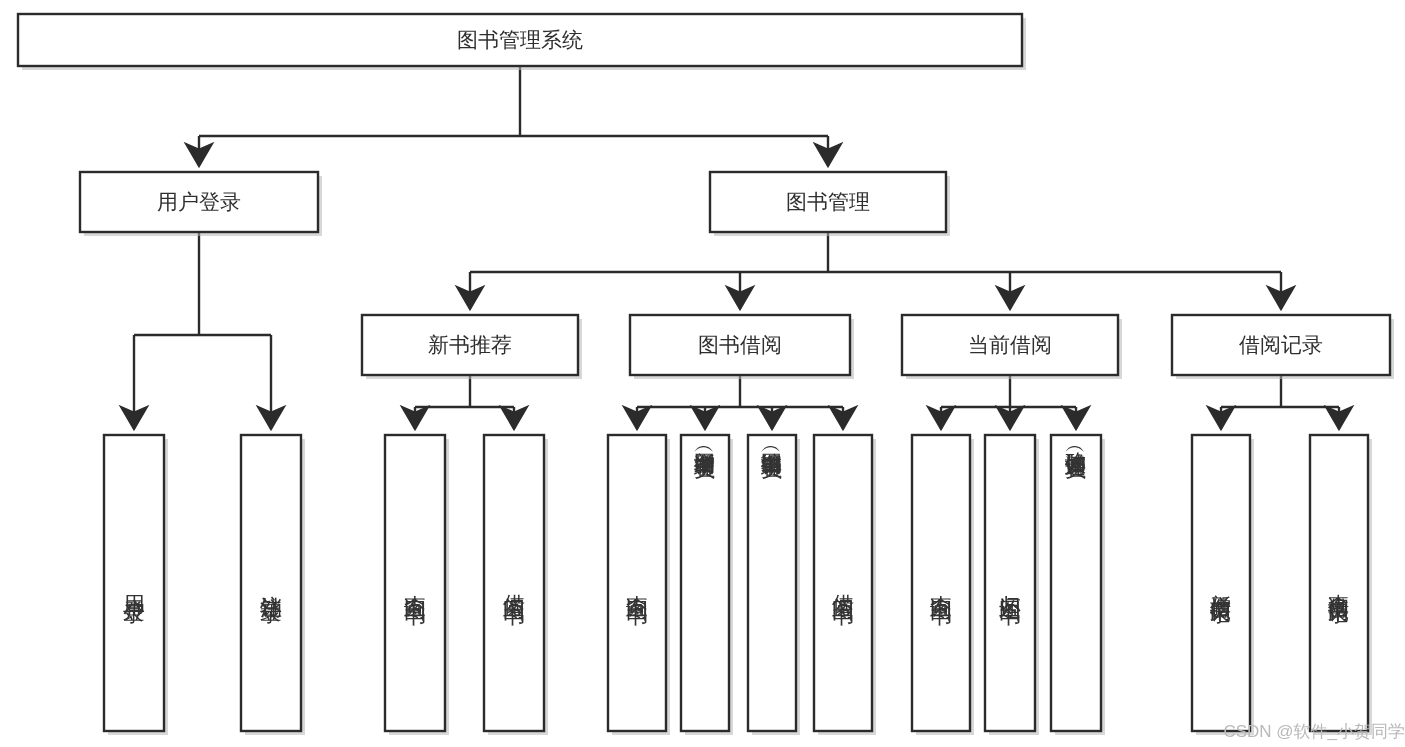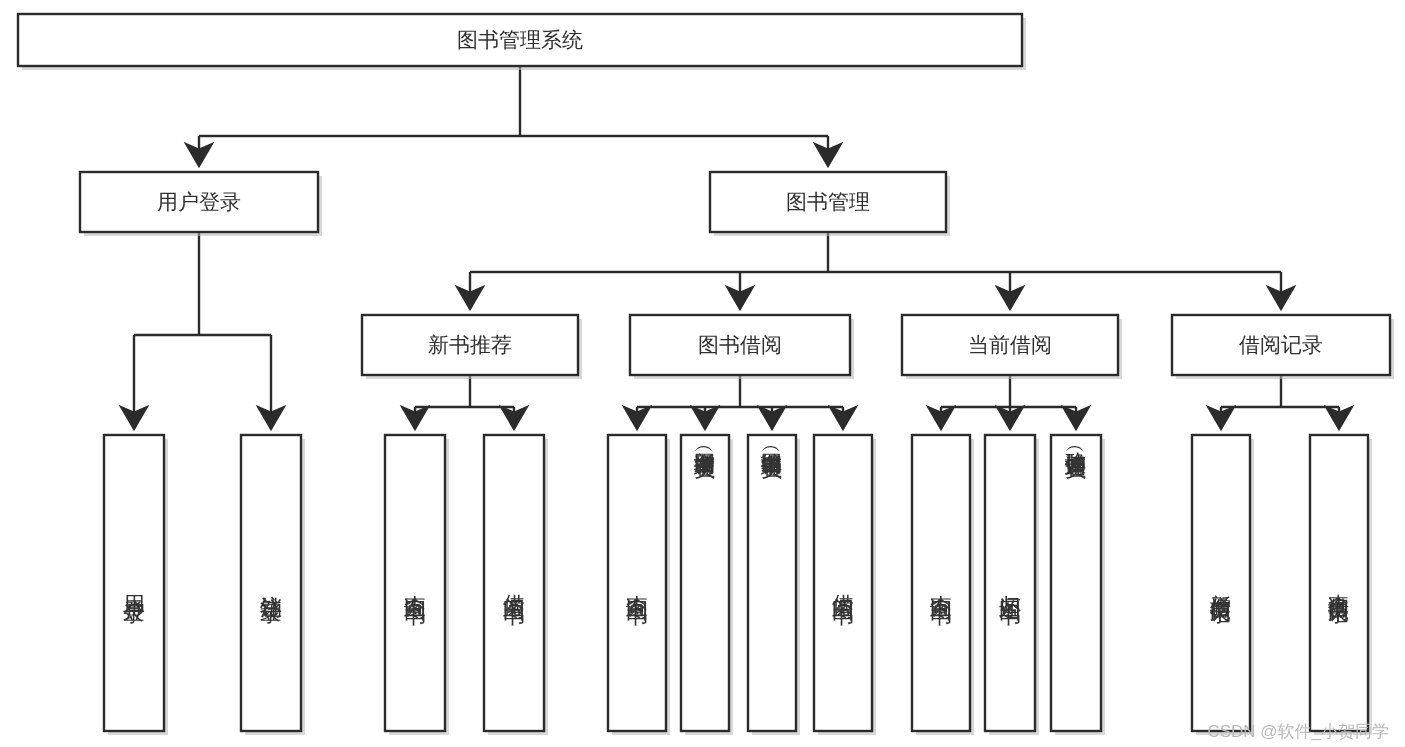--- a/index.html
+++ b/index.html
@@ -28,21 +28,21 @@
   }
   .edge{
     stroke:#2b2b2b;
     stroke-width:2.4;
     fill:none;
     stroke-linecap:butt;
   }
   .arrow-head{fill:#2b2b2b;}
   .watermark{
     position:absolute;
-    right:16px;
+    right:0;
     bottom:4px;
     font-family:"Liberation Sans","DejaVu Sans",sans-serif;
     font-size:17px;
     color:#b9b9b9;
     white-space:nowrap;
     pointer-events:none;
   }
   .vlabel-wrap{
     position:absolute;
     display:flex;

